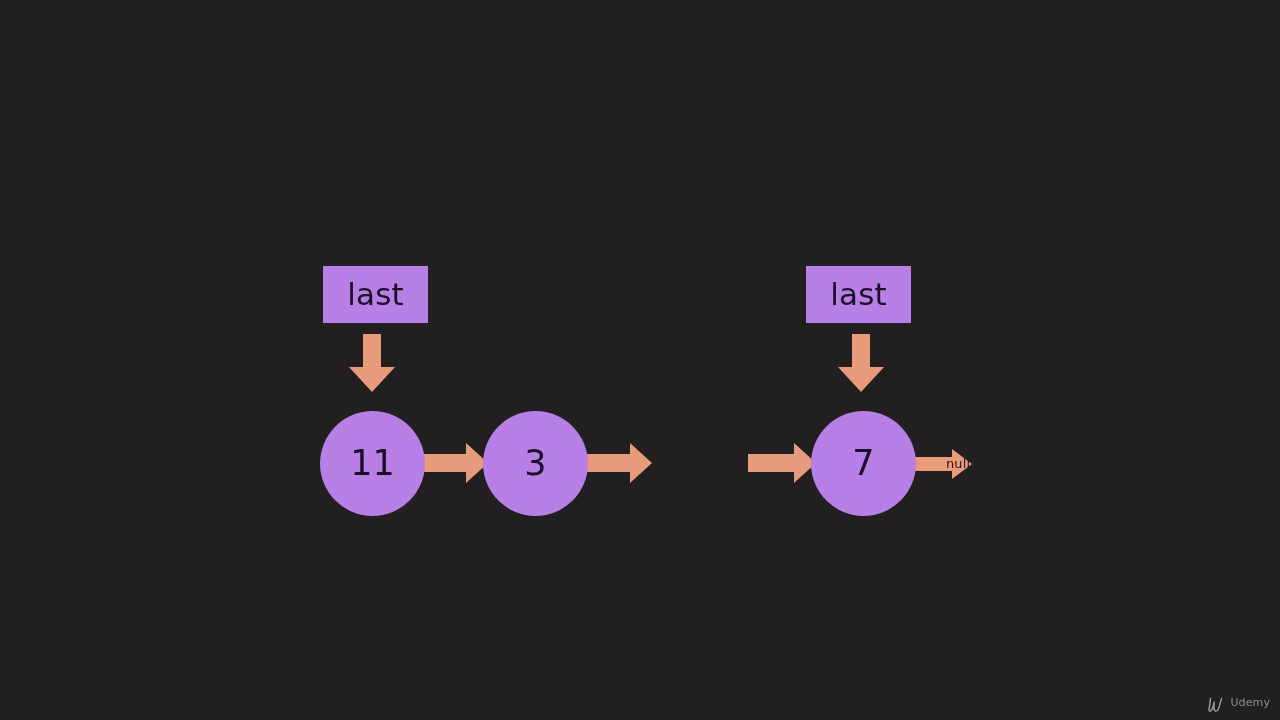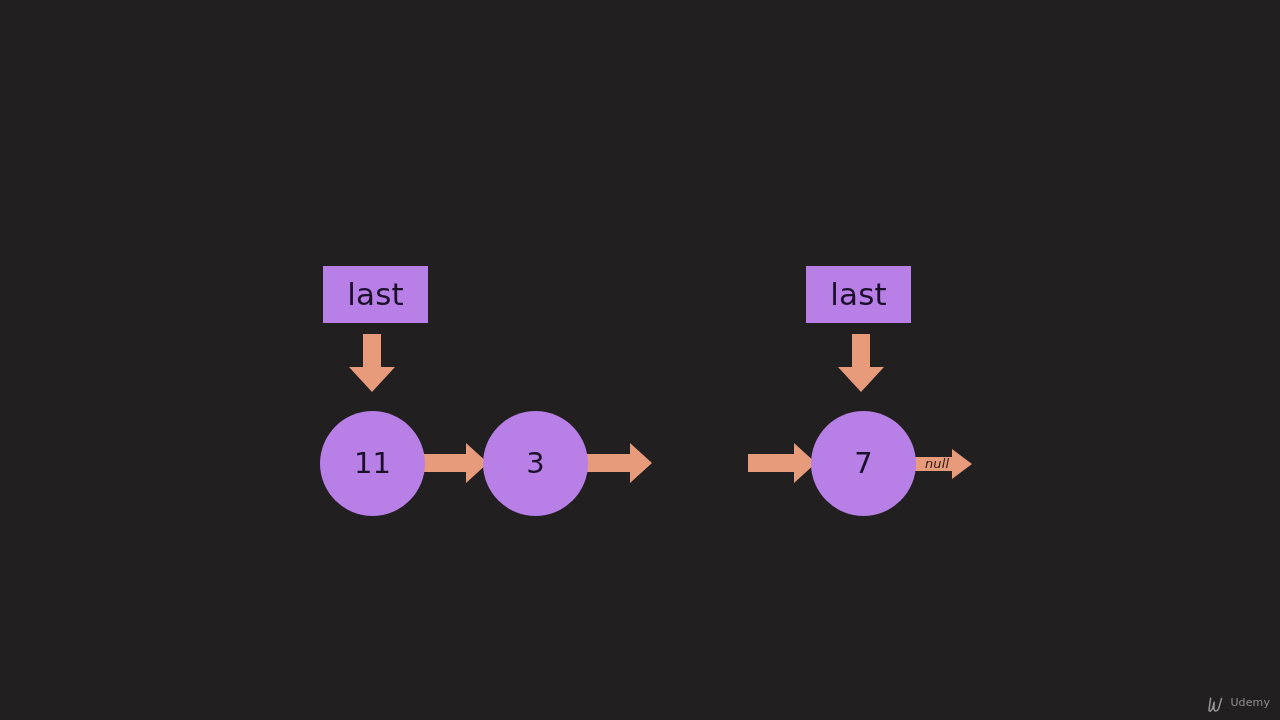--- a/index.html
+++ b/index.html
@@ -47,21 +47,21 @@
   .node {
     position: absolute;
     width: 105px;
     height: 105px;
     border-radius: 50%;
     background: #b87fe6;
     color: #1a1028;
     display: flex;
     align-items: center;
     justify-content: center;
-    font-size: 29px;
+    font-size: 35px;
     line-height: 1;
   }
   .node-value { pointer-events: none; }
 
   
   .link-arrow {
     position: absolute;
     height: 40px;
   }
   .null-label {
@@ -118,21 +118,21 @@
     <polygon points="0,11 46,11 46,0 68,20 46,40 46,29 0,29" fill="#e89b7a"></polygon>
   </svg>
 
   <svg class="link-arrow" style="left:748px; top:443px; width:68px;" viewBox="0 0 68 40" preserveAspectRatio="none">
     <polygon points="0,11 46,11 46,0 68,20 46,40 46,29 0,29" fill="#e89b7a"></polygon>
   </svg>
 
   <svg class="link-arrow" style="left:908px; top:449px; width:64px; height:30px;" viewBox="0 0 64 30" preserveAspectRatio="none">
     <polygon points="0,8 44,8 44,0 64,15 44,30 44,22 0,22" fill="#e89b7a"></polygon>
   </svg>
-  <span class="null-label" style="left:925px; top:457px;font-style:italic;">null</span>
+  <span class="null-label" style="left:946px; top:457px;">null</span>
 
   <div class="node" style="left:320px; top:411px;">
     <span class="node-value">11</span>
   </div>
 
   <div class="node" style="left:483px; top:411px;">
     <span class="node-value">3</span>
   </div>
 
 

